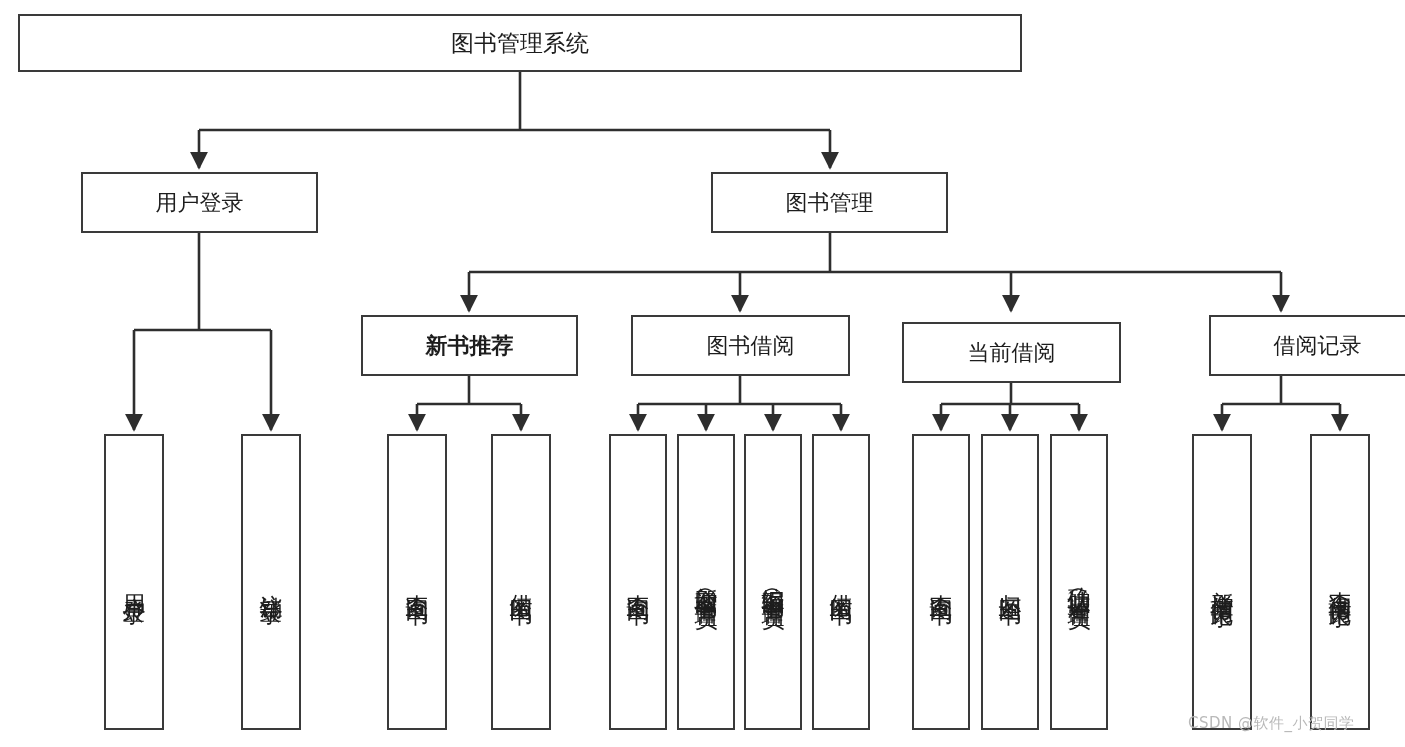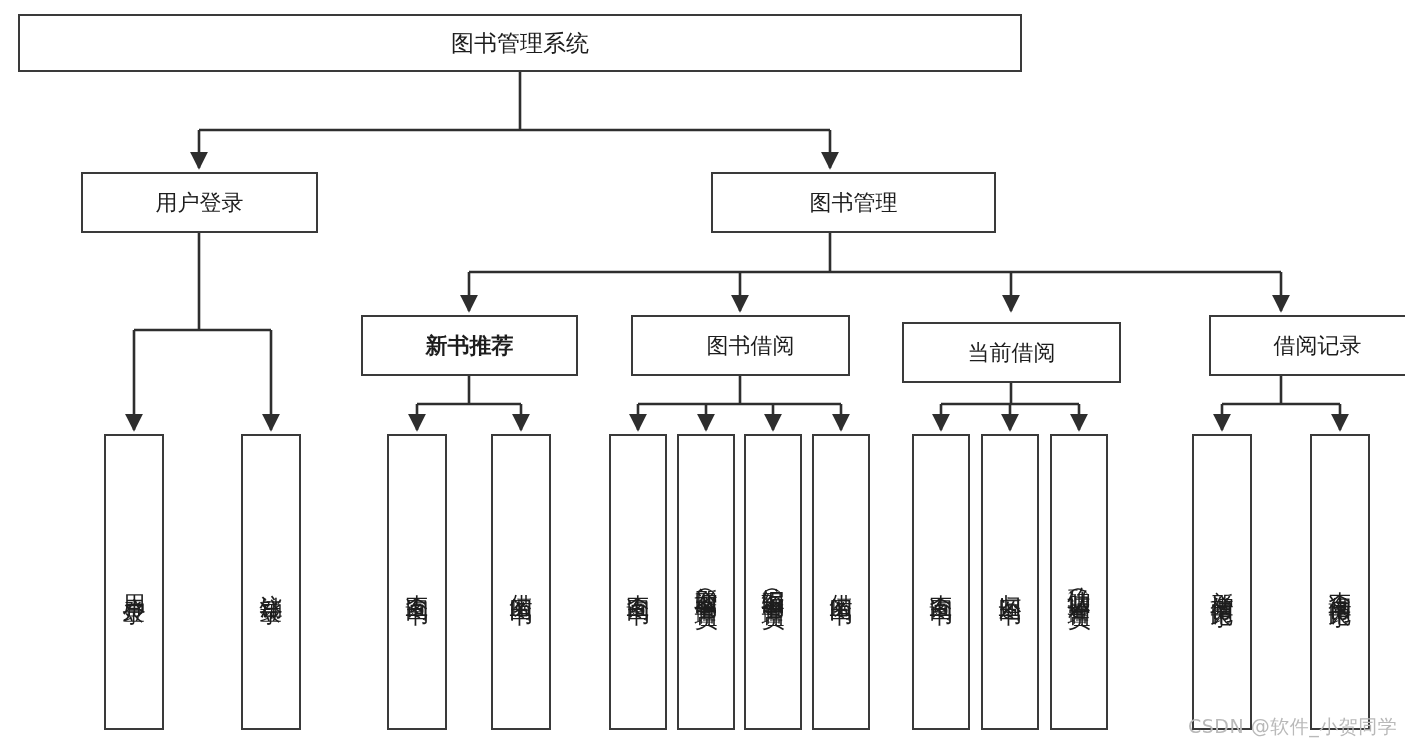--- a/index.html
+++ b/index.html
@@ -50,21 +50,21 @@
   .node.leaf .lbl {
     writing-mode: vertical-rl;
     text-orientation: upright;
     font-size: 23px;
     letter-spacing: 3px;
     line-height: 1;
     white-space: nowrap;
   }
   .watermark {
     position: absolute;
-    font-size: 19px;
+    font-size: 15px;
     color: #b9b9b9;
     white-space: nowrap;
     letter-spacing: 0.5px;
     font-family: "DejaVu Sans", "Liberation Sans", sans-serif;
   }
 </style>
 </head>
 <body>
 
 <div id="canvas">
@@ -123,21 +123,21 @@
   </svg>
 
   <div class="node root" style="left:18px; top:14px; width:1004px; height:58px;">
     <span class="lbl">图书管理系统</span>
   </div>
 
   <div class="node l2" style="left:81px; top:172px; width:237px; height:61px;">
     <span class="lbl">用户登录</span>
   </div>
 
-  <div class="node l2" style="left:711px; top:172px; width:285px; height:61px;">
+  <div class="node l2" style="left:711px; top:172px; width:237px; height:61px;">
     <span class="lbl">图书管理</span>
   </div>
 
   <div class="node l3" style="left:361px; top:315px; width:217px; height:61px;font-weight:bold;">
     <span class="lbl">新书推荐</span>
   </div>
 
   <div class="node l3" style="left:631px; top:315px; width:219px; height:61px;padding-left:20px;">
     <span class="lbl">图书借阅</span>
   </div>

